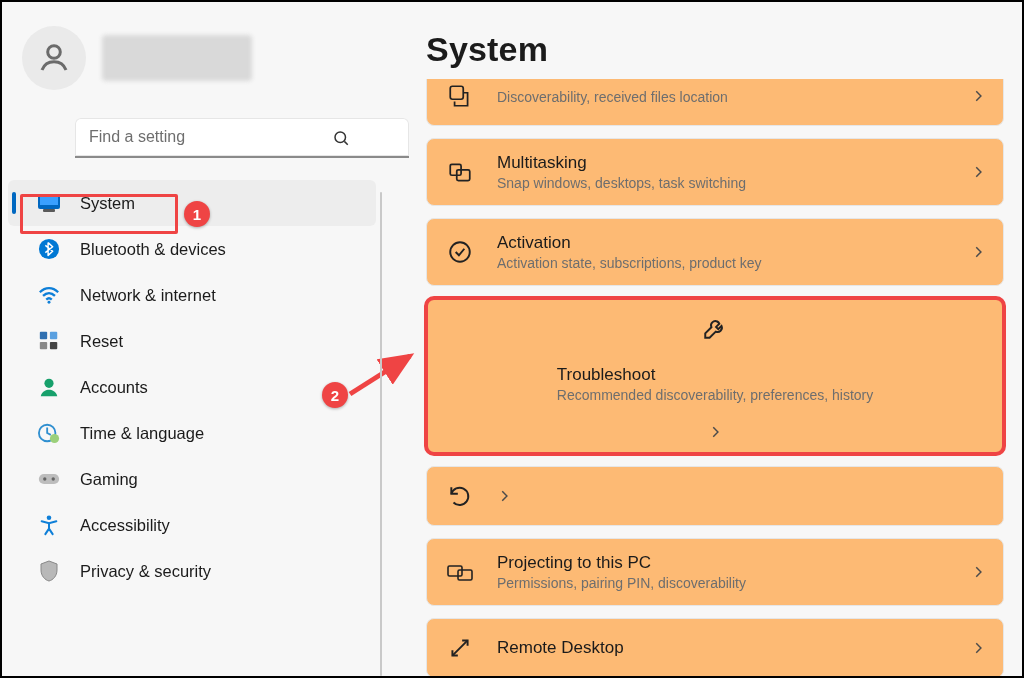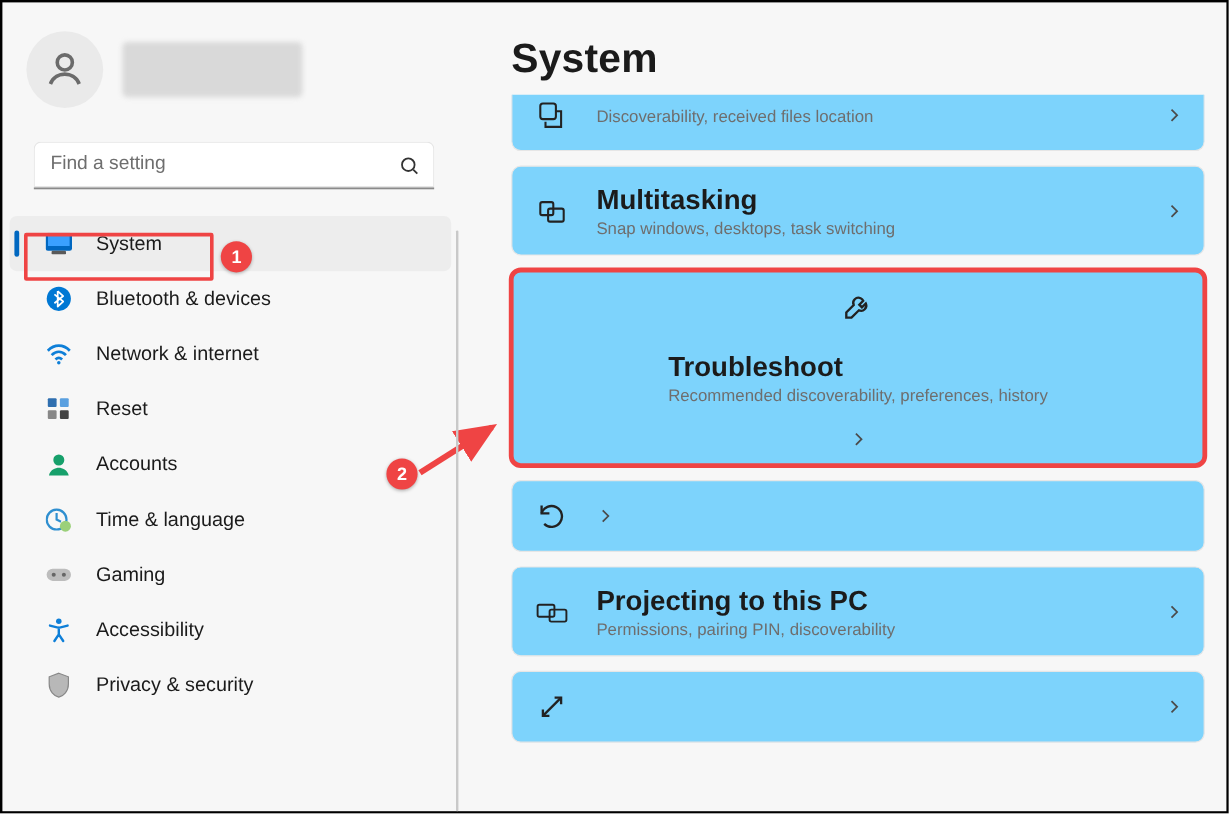--- a/index.html
+++ b/index.html
@@ -4,45 +4,45 @@
 <style>
   * { box-sizing: border-box; margin: 0; padding: 0; }
   html, body { width: 1024px; height: 678px; font-family: "Segoe UI", Arial, sans-serif; background: #f7f7f7; color: #1b1b1b; overflow: hidden; }
   .window { width: 1024px; height: 678px; border: 2px solid #000; background: #f7f7f7; display: flex; }
   .sidebar { width: 380px; padding: 18px 0 0 0; position: relative; }
   .user-row { display: flex; align-items: center; padding: 6px 20px 0 20px; gap: 16px; }
   .avatar { width: 64px; height: 64px; border-radius: 50%; background: #eaeaea; display: flex; align-items: center; justify-content: center; }
   .avatar svg { width: 36px; height: 36px; stroke: #6b6b6b; stroke-width: 2; fill: none; }
   .user-blur { width: 150px; height: 46px; background: #d9d9d9; border-radius: 4px; filter: blur(2px); }
   .search-wrap { margin: 28px 20px 22px 26px; position: relative; }
-  .search { width: 100%; height: 40px; border: none; border-bottom: 2px solid #8a8a8a; background: #fff; border-radius: 6px 6px 0 0; padding: 0 42px 0 14px; font-size: 16px; color: #333; outline: none; box-shadow: 0 0 0 1px #e6e6e6 inset; }
+  .search { width: 100%; height: 40px; border: none; border-bottom: 2px solid #8a8a8a; background: #fff; border-radius: 6px 6px 0 0; padding: 0 42px 0 14px; font-size: 16px; color: #333; outline: none; box-shadow: 0 0 0 1px #e6e6e6 inset; margin-left: 47px; }
   .search::placeholder { color: #6e6e6e; }
   .search-icon { position: absolute; right: 12px; top: 50%; transform: translateY(-50%); color: #333; }
   .nav { margin-top: 6px; }
   .nav-item { display: flex; align-items: center; height: 46px; padding: 0 20px 0 36px; gap: 20px; cursor: pointer; position: relative; }
   .nav-item.selected { background: #ededed; border-radius: 6px; margin: 0 6px; padding-left: 30px; }
   .nav-item.selected::before { content: ""; position: absolute; left: 4px; top: 12px; bottom: 12px; width: 4px; background: #0067c0; border-radius: 2px; }
   .nav-icon { width: 22px; height: 22px; display: flex; align-items: center; justify-content: center; }
   .nav-label { font-size: 16.5px; color: #1b1b1b; }
   .highlight-box-1 { position: absolute; border: 3px solid #ef4444; border-radius: 2px; left: 18px; top: 192px; width: 158px; height: 40px; pointer-events: none; }
   .badge { position: absolute; width: 26px; height: 26px; border-radius: 50%; background: #ef4444; color: #fff; font-weight: 700; font-size: 15px; display: flex; align-items: center; justify-content: center; box-shadow: 0 1px 3px rgba(0,0,0,.3); }
   .badge-1 { left: 182px; top: 199px; }
   .badge-2 { left: 320px; top: 380px; }
   .arrow { position: absolute; left: 346px; top: 350px; width: 70px; height: 50px; pointer-events: none; }
   .arrow svg { overflow: visible; }
   .divider { position: absolute; right: 0; top: 190px; bottom: 0; width: 2px; background: #c9c9c9; border-radius: 2px; }
 
   .main { flex: 1; padding: 28px 18px 0 44px; overflow: hidden; }
   .page-title { font-size: 34px; font-weight: 600; margin-bottom: 18px; letter-spacing: .2px; }
   .cards { display: flex; flex-direction: column; gap: 12px; margin-top: -8px; }
-  .card { background: #7dd3fc; border: 1px solid #e6e6e6; border-radius: 8px; padding: 14px 18px 14px 18px; display: flex; align-items: center; gap: 22px; cursor: pointer; }
+  .card { background: #fdba74; border: 1px solid #e6e6e6; border-radius: 8px; padding: 14px 18px 14px 18px; display: flex; align-items: center; gap: 22px; cursor: pointer; }
   .card.partial-top { border-top: none; border-top-left-radius: 0; border-top-right-radius: 0; padding-top: 2px; }
   .card-icon { width: 30px; height: 30px; display: flex; align-items: center; justify-content: center; color: #1b1b1b; }
   .card-body { flex: 1; }
-  .card-title { font-size: 23px; font-weight: 700; }
+  .card-title { font-size: 17px; font-weight: 400; }
   .card-sub { font-size: 14px; color: #6e6e6e; margin-top: 2px; }
   .chevron { color: #4b4b4b; }
   .card.highlighted { outline: 4px solid #ef4444; outline-offset: -2px; flex-direction: column; }
   
   svg { display: block; }
 </style>
 </head>
 <body>
 
 <div class="window">
@@ -218,20 +218,37 @@
           <div class="card-title">Multitasking</div>
           <div class="card-sub">Snap windows, desktops, task switching</div>
         </div>
         <span class="chevron">
             <svg width="14" height="14" viewBox="0 0 24 24" fill="none" stroke="currentColor" stroke-width="2.5">
               <polyline points="9 4 17 12 9 20"></polyline>
             </svg>
           </span>
       </div>
 
+      <div class="card">
+        <span class="card-icon">
+          <svg width="26" height="26" viewBox="0 0 24 24" fill="none" stroke="#222" stroke-width="1.8">
+              <circle cx="12" cy="12" r="9"></circle>
+              <polyline points="8 12 11 15 16 9"></polyline>
+            </svg>
+        </span>
+        <div class="card-body">
+          <div class="card-title">Activation</div>
+          <div class="card-sub">Activation state, subscriptions, product key</div>
+        </div>
+        <span class="chevron">
+            <svg width="14" height="14" viewBox="0 0 24 24" fill="none" stroke="currentColor" stroke-width="2.5">
+              <polyline points="9 4 17 12 9 20"></polyline>
+            </svg>
+          </span>
+      </div>
 
       <div class="card highlighted">
         <span class="card-icon">
           <svg width="26" height="26" viewBox="0 0 24 24" fill="none" stroke="#222" stroke-width="1.8">
               <path d="M14 6a4 4 0 0 0-5.3 5.3L3 17v4h4l5.7-5.7A4 4 0 0 0 18 10l-3 3-2-2 3-3a4 4 0 0 0-2-2z"></path>
             </svg>
         </span>
         <div class="card-body">
           <div class="card-title">Troubleshoot</div>
           <div class="card-sub">Recommended discoverability, preferences, history</div>
@@ -277,20 +294,21 @@
 
       <div class="card">
         <span class="card-icon">
           <svg width="26" height="26" viewBox="0 0 24 24" fill="none" stroke="#222" stroke-width="1.8">
               <line x1="5" y1="19" x2="19" y2="5"></line>
               <polyline points="14 5 19 5 19 10"></polyline>
               <polyline points="10 19 5 19 5 14"></polyline>
             </svg>
         </span>
         <div class="card-body">
+          <div class="card-title">Remote Desktop</div>
         </div>
         <span class="chevron">
             <svg width="14" height="14" viewBox="0 0 24 24" fill="none" stroke="currentColor" stroke-width="2.5">
               <polyline points="9 4 17 12 9 20"></polyline>
             </svg>
           </span>
       </div>
 
     </div>
   </main>

